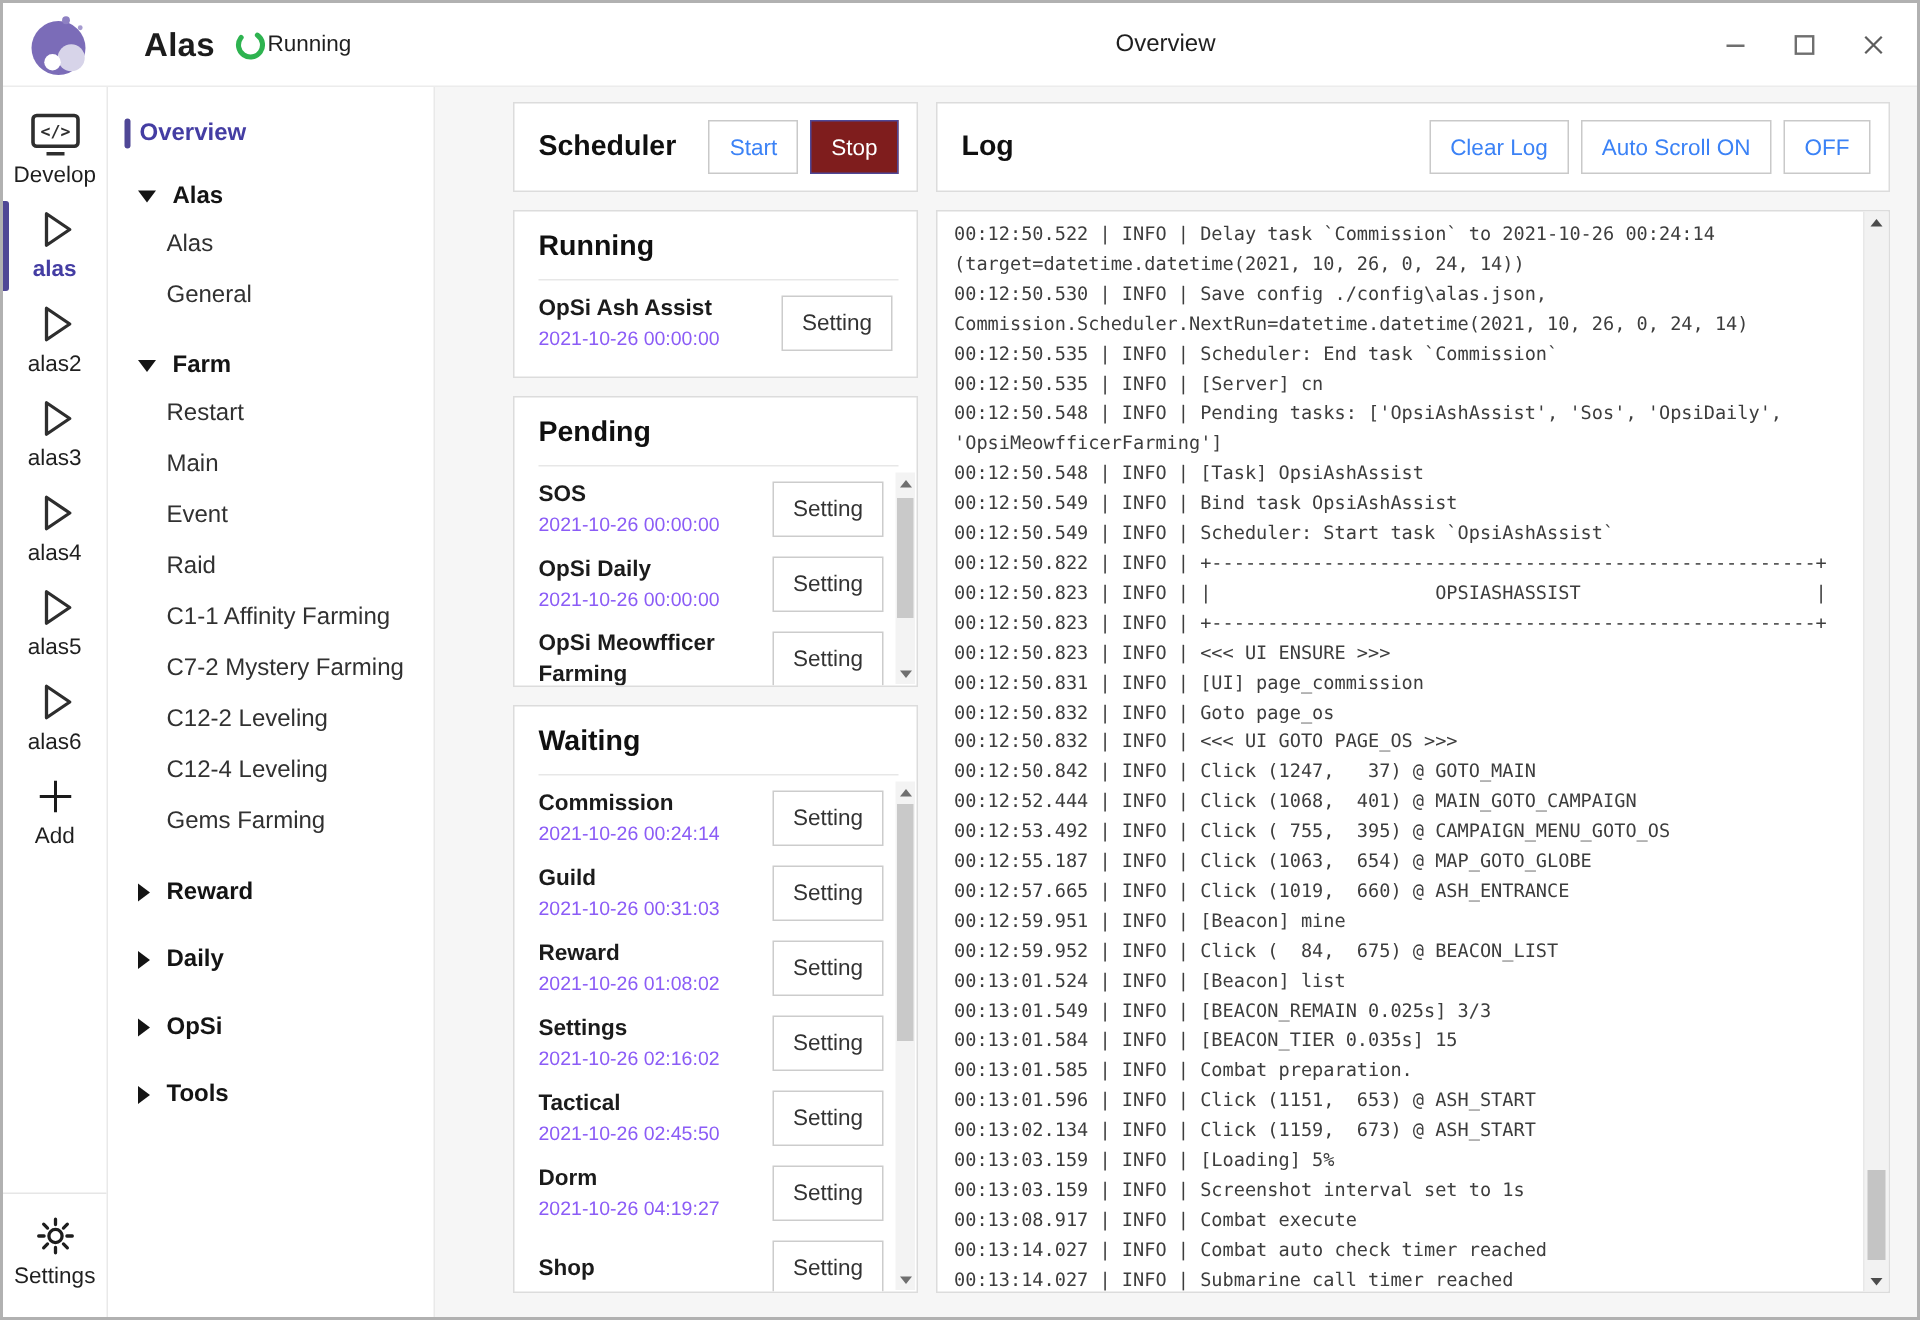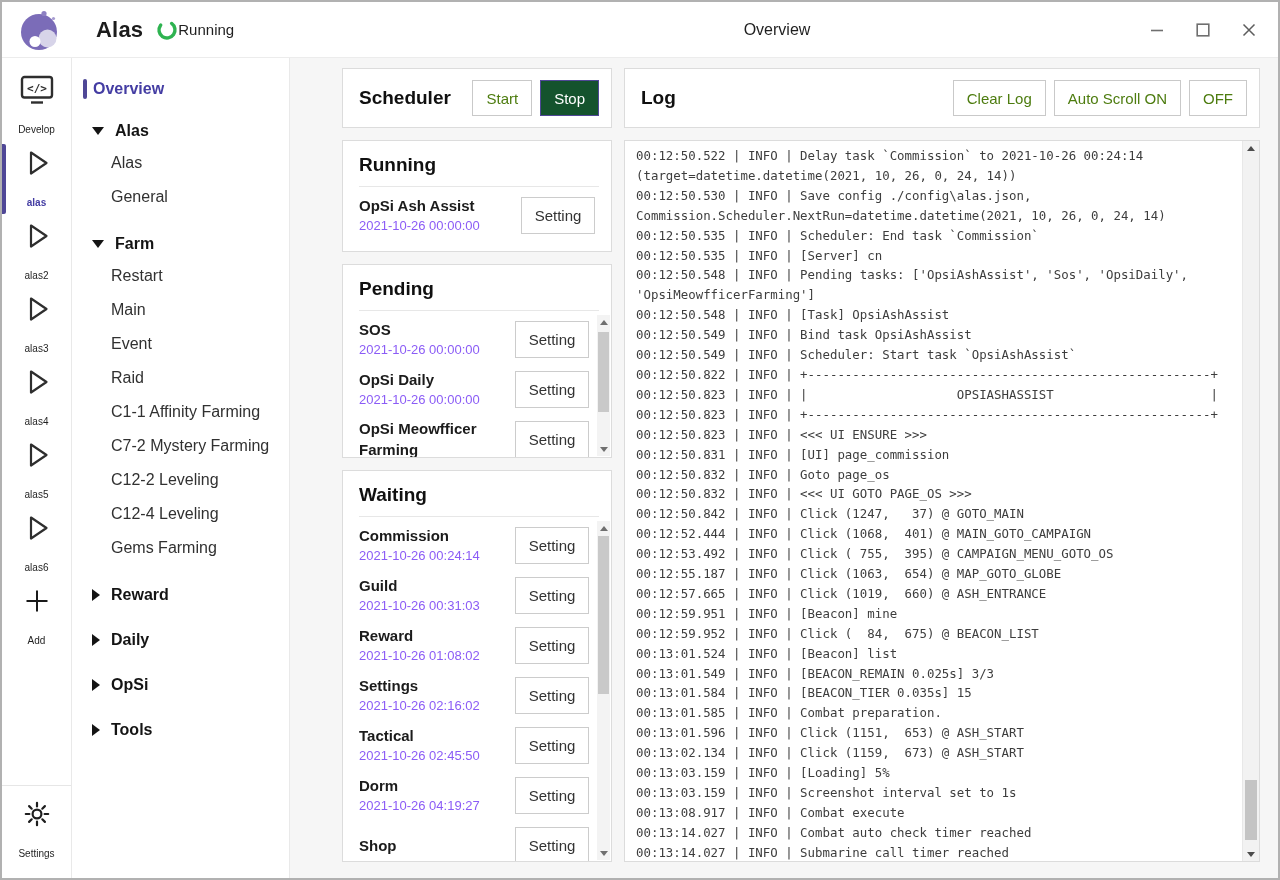--- a/index.html
+++ b/index.html
@@ -20,43 +20,43 @@
   .status-label { font-size:15px; color:#1f1f1f; }
   .window-title { position:absolute; left:775px; transform:translateX(-50%); font-size:16px; color:#1f1f1f; }
   .win-controls { position:absolute; right:6px; top:0; height:100%; display:flex; }
   .win-btn { width:46px; height:100%; display:flex; align-items:center; justify-content:center; }
   
   .main { flex:1; display:flex; min-height:0; }
   
   .iconbar { flex:0 0 70px; width:70px; border-right:1px solid #e9e9e9; display:flex; flex-direction:column; align-items:center; padding-top:13px; background:#fff; }
   .icon-item { display:flex; flex-direction:column; align-items:center; width:100%; position:relative; padding:4px 0 6px; margin-bottom:3px; cursor:pointer; }
   .icon-item .glyph { height:30px; display:flex; align-items:center; justify-content:center; }
-  .icon-label { font-size:10px; color:#1f1f1f; margin-top:19px; }
+  .icon-label { font-size:15px; color:#1f1f1f; margin-top:3px; }
   .icon-item.active::before { content:""; position:absolute; left:0; top:0; bottom:0; width:4px; background:#4f4796; border-radius:0 2px 2px 0; }
   .icon-item.active .icon-label { color:#443da3; font-weight:700; }
   .iconbar-bottom { margin-top:auto; width:100%; border-top:1px solid #e6e6e6; padding:9px 0 10px; display:flex; flex-direction:column; align-items:flex-end; }
   
   .nav { flex:0 0 218px; width:218px; border-right:1px solid #e9e9e9; padding-top:9px; background:#fff; overflow:hidden; }
   .nav-item { font-size:16px; cursor:pointer; }
   .nav-active { position:relative; margin:10px 0 4px; padding:3px 0 3px 21px; font-weight:700; color:#443da3; }
   .nav-active::before { content:""; position:absolute; left:11px; top:2px; bottom:2px; width:4px; background:#4f4796; border-radius:2px; }
   .nav-group { display:flex; align-items:center; gap:11px; padding-left:20px; height:30px; margin-top:15px; font-weight:700; color:#141414; }
   .arr-down { width:0; height:0; border-left:6px solid transparent; border-right:6px solid transparent; border-top:8px solid #141414; }
   .arr-right { width:0; height:0; border-top:6px solid transparent; border-bottom:6px solid transparent; border-left:8px solid #141414; }
   .nav-child { padding-left:39px; height:34px; line-height:34px; color:#313131; }
   
   .content { flex:1; min-width:0; background:#f6f6f6; display:flex; gap:12px; padding:10px 18px 16px 16px; }
   .col-middle { flex:0 0 306px; width:306px; display:flex; flex-direction:column; gap:12px;padding-left:36px; }
   .col-log { flex:1; min-width:0; display:flex; flex-direction:column; gap:12px; }
   .card { background:#fff; border:1px solid #dcdcdc; }
   .panel-head { height:60px; flex:0 0 60px; display:flex; align-items:center; padding:0 12px 0 16px; }
   .panel-title { font-size:19px; font-weight:600; color:#101010; flex:1; }
-  .btn { background:#fff; border:1px solid #c9c9c9; color:#4d7c0f; font-size:15px; font-family:inherit; height:36px; padding:0 13px; cursor:pointer; }
+  .btn { background:#fff; border:1px solid #c9c9c9; color:#3b82f6; font-size:15px; font-family:inherit; height:36px; padding:0 13px; cursor:pointer; }
   .btn + .btn { margin-left:8px; }
-  .btn.primary { background:#14532d; border-color:#4f4796; color:#fff; }
+  .btn.primary { background:#7f1d1d; border-color:#4f4796; color:#fff; }
   .card-title { font-size:19px; font-weight:600; color:#101010; margin:0 12px 0 16px; padding:13px 0 10px; border-bottom:1px solid #e7e7e7; }
   .running-card { flex:0 0 112px; height:112px; overflow:hidden; }
   .pending-card { flex:0 0 194px; height:194px; display:flex; flex-direction:column; overflow:hidden; }
   .waiting-card { flex:1; display:flex; flex-direction:column; overflow:hidden; }
   .scroll-wrap { flex:1; display:flex; min-height:0; overflow:hidden; padding-top:3px; }
   .task-list { flex:1; min-width:0; overflow:hidden; }
   .task-row { display:flex; align-items:center; padding:4px 6px 4px 16px; height:50px; }
   .running-card .task-row { padding:8px 16px 8px 16px; height:auto; }
   .task-info { flex:1; min-width:0; }
   .task-name { font-size:15px; font-weight:700; color:#1b1b1b; line-height:21px; }

